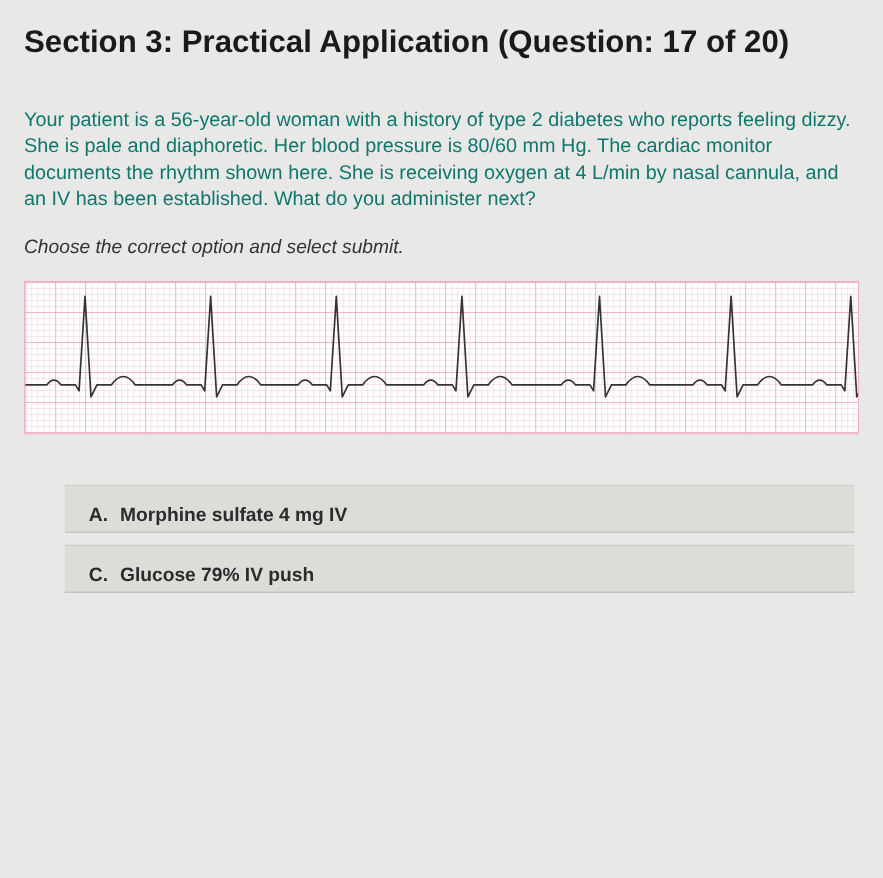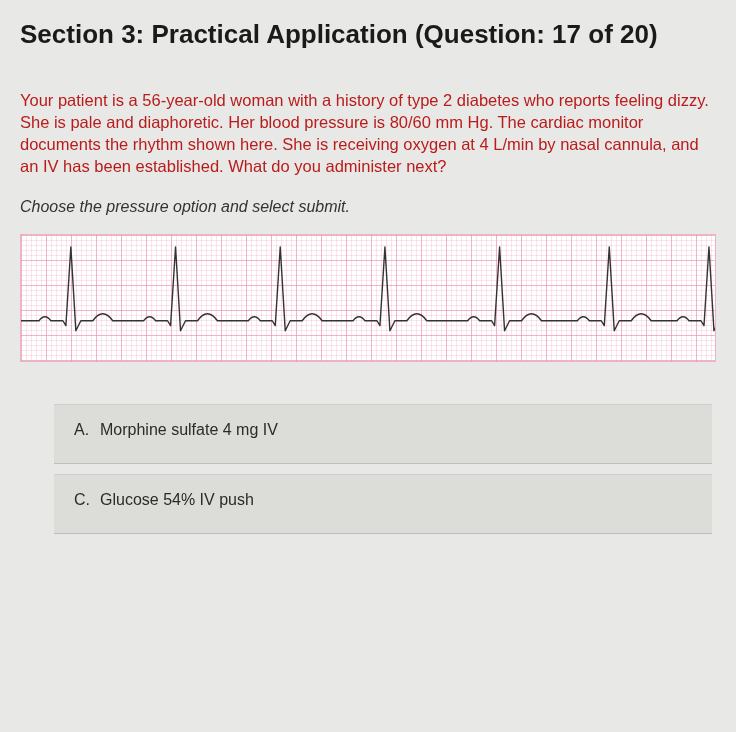--- a/index.html
+++ b/index.html
@@ -16,21 +16,21 @@
     font-size: 26px;
     font-weight: 700;
     line-height: 1.25;
     margin-bottom: 38px;
     color: #1a1a1a;
   }
   .stem {
     font-size: 16.5px;
     line-height: 1.35;
     margin-bottom: 20px;
-    color: #b91c1c;
+    color: #0f766e;
   }
   .instr {
     font-size: 16px;
     font-style: italic;
     margin-bottom: 18px;
     color: #333;
   }
   .ecg-wrap {
     width: 696px;
     height: 128px;
@@ -53,45 +53,45 @@
     position: absolute; inset: 0;
   }
   .options {
     padding-left: 34px;
     padding-right: 4px;
   }
   .opt {
     background: #dcdcd9;
     border-top: 1px solid #cfcfcc;
     border-bottom: 1px solid #bfbfbc;
-    padding: 16px 20px 24px 20px;
+    padding: 16px 20px 4px 20px;
     margin-bottom: 10px;
     font-size: 16px;
-    font-weight: 400;
+    font-weight: 700;
     color: #2b2b2b;
     cursor: pointer;
   }
   .opt .letter { display: inline-block; width: 26px; }
 </style>
 </head>
 <body>
 
 <h1 class="title">Section 3: Practical Application (Question: 17 of 20)</h1>
 
 <p class="stem">Your patient is a 56-year-old woman with a history of type 2 diabetes who reports feeling dizzy. She is pale and diaphoretic. Her blood pressure is 80/60 mm Hg. The cardiac monitor documents the rhythm shown here. She is receiving oxygen at 4 L/min by nasal cannula, and an IV has been established. What do you administer next?</p>
 
-<p class="instr">Choose the pressure option and select submit.</p>
+<p class="instr">Choose the correct option and select submit.</p>
 
 <div class="ecg-wrap">
   <div class="ecg-grid"></div>
   <svg class="ecg-line" viewBox="0 0 696 128" preserveAspectRatio="none">
     <path id="ecg-path" fill="none" stroke="#333" stroke-width="1.4" stroke-linejoin="round" d="M 0 86 L 18 86 Q 24 78 30 86 L 42 86 L 45 91 L 50 12 L 55 96 L 60 86 L 72 86 Q 82 72 92 86 L 123 86 Q 129 78 135 86 L 147 86 L 150 91 L 155 12 L 160 96 L 165 86 L 177 86 Q 187 72 197 86 L 228 86 Q 234 78 240 86 L 252 86 L 255 91 L 260 12 L 265 96 L 270 86 L 282 86 Q 292 72 302 86 L 333 86 Q 339 78 345 86 L 357 86 L 360 91 L 365 12 L 370 96 L 375 86 L 387 86 Q 397 72 407 86 L 448 86 Q 454 78 460 86 L 472 86 L 475 91 L 480 12 L 485 96 L 490 86 L 502 86 Q 512 72 522 86 L 558 86 Q 564 78 570 86 L 582 86 L 585 91 L 590 12 L 595 96 L 600 86 L 612 86 Q 622 72 632 86 L 658 86 Q 664 78 670 86 L 682 86 L 685 91 L 690 12 L 695 96 L 700 86 L 712 86 Q 722 72 732 86 L 696 86"></path>
   </svg>
 </div>
 
 <div class="options">
   <div class="opt">
     <span class="letter">A.</span><span>Morphine sulfate 4 mg IV</span>
   </div>
   <div class="opt">
-    <span class="letter">C.</span><span>Glucose 54% IV push</span>
+    <span class="letter">C.</span><span>Glucose 79% IV push</span>
   </div>
 </div>
 
 </body></html>

